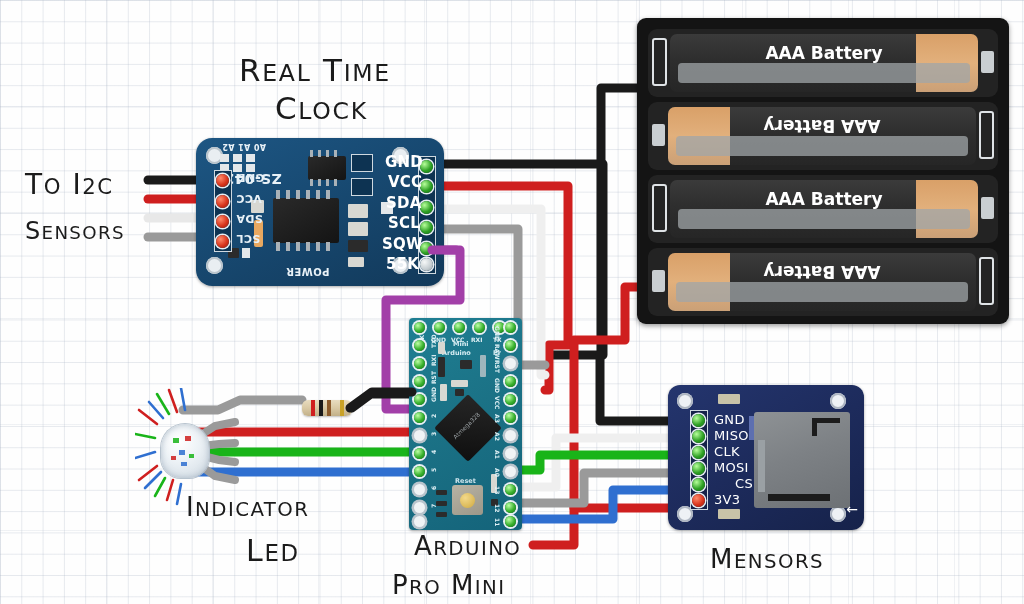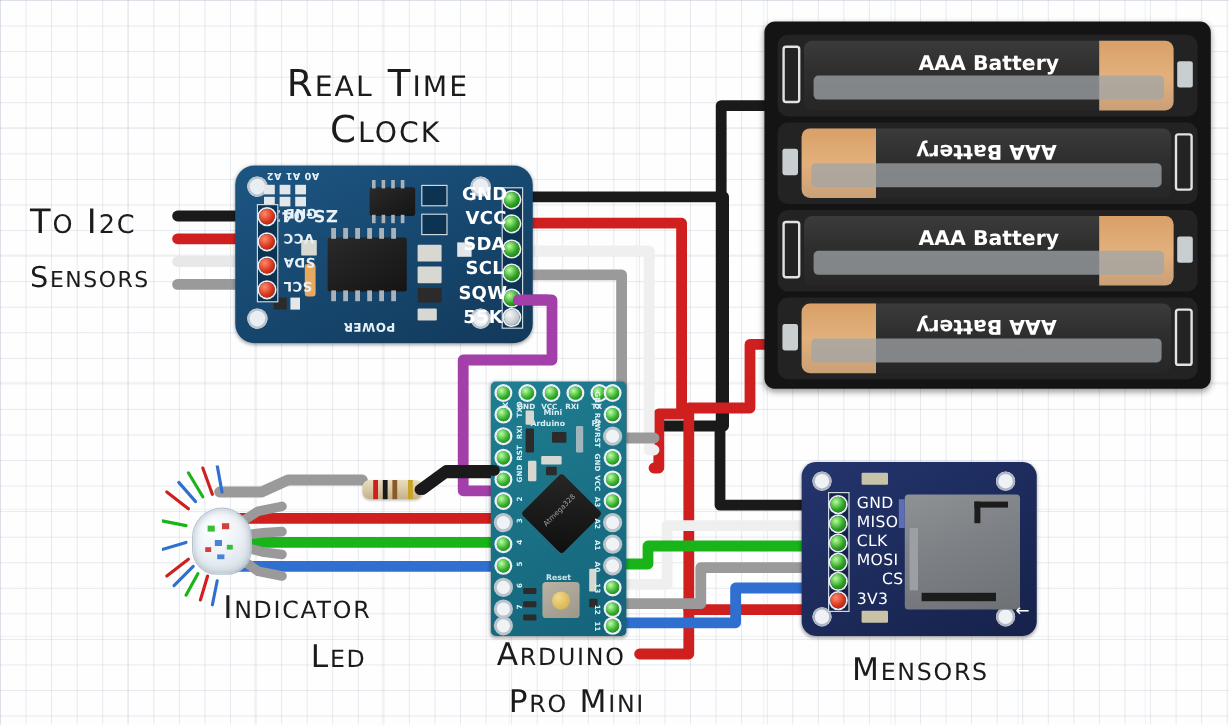--- a/index.html
+++ b/index.html
@@ -570,20 +570,20 @@
     </g>
   </svg>
 
   <div class="lbl" style="left:275px; top:90px; font-size:31px;"><span class="cap">C</span><span class="sm">LOCK</span></div>
   <div class="lbl" style="left:239px; top:52px; font-size:31px;"><span class="cap">R</span><span class="sm">EAL</span> <span class="cap">T</span><span class="sm">IME</span></div>
 
   <div class="lbl" style="left:25px; top:168px; font-size:28px;"><span class="cap">T</span><span class="sm">O</span> <span class="cap">I</span><span class="sm">2C</span></div>
   <div class="lbl" style="left:186px; top:492px; font-size:26px;"><span class="cap">I</span><span class="sm">NDICATOR</span></div>
 
   <div class="lbl" style="left:25px; top:217px; font-size:24px;"><span class="cap">S</span><span class="sm">ENSORS</span></div>
-  <div class="lbl" style="left:246px; top:533px; font-size:26px;margin-left:13px;"><span class="cap">L</span><span class="sm">ED</span></div>
+  <div class="lbl" style="left:246px; top:533px; font-size:30px;"><span class="cap">L</span><span class="sm">ED</span></div>
 
   <div class="lbl" style="left:414px; top:531px; font-size:26px;"><span class="cap">A</span><span class="sm">RDUINO</span></div>
-  <div class="lbl" style="left:424px; top:570px; font-size:26px;"><span class="cap">P</span><span class="sm">RO</span> <span class="cap">M</span><span class="sm">INI</span></div>
+  <div class="lbl" style="left:392px; top:570px; font-size:26px;"><span class="cap">P</span><span class="sm">RO</span> <span class="cap">M</span><span class="sm">INI</span></div>
 
   <div class="lbl" style="left:710px; top:544px; font-size:26px;"><span class="cap">M</span><span class="sm">ENSORS</span></div>
 
 </div>
 
 </body></html>

